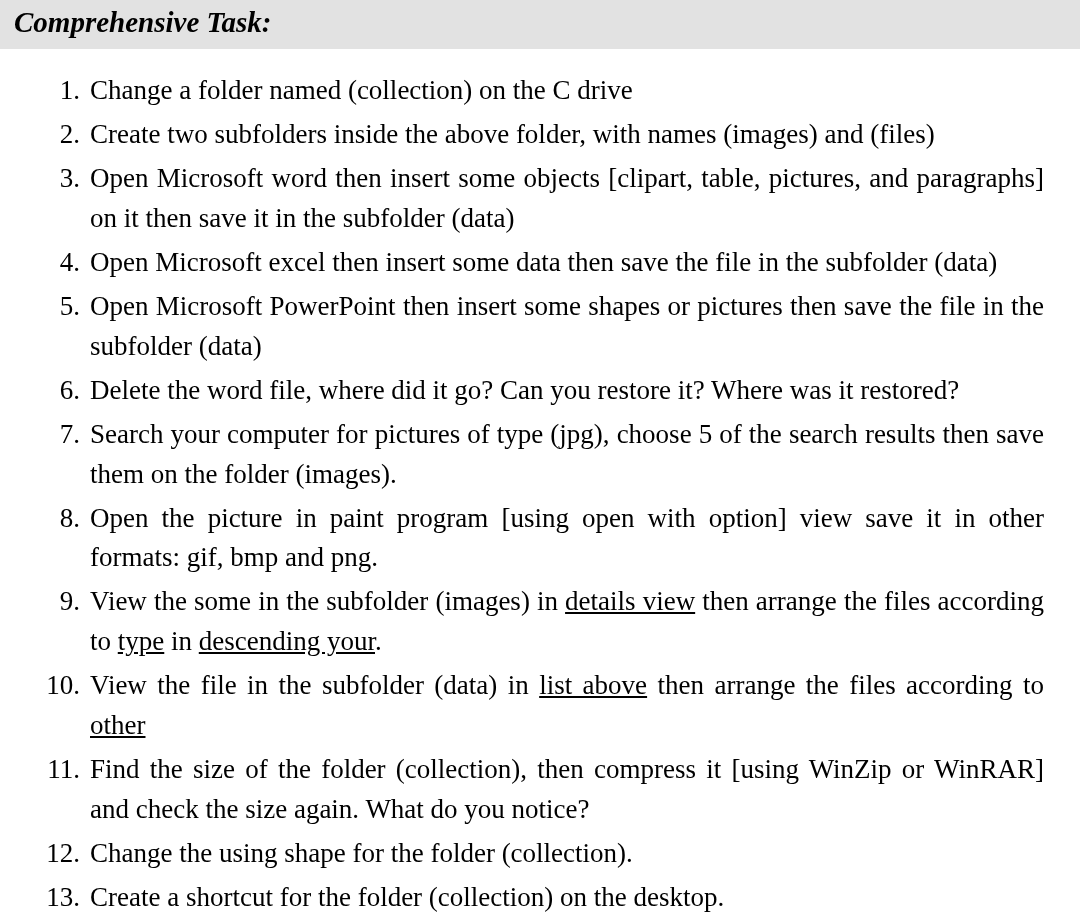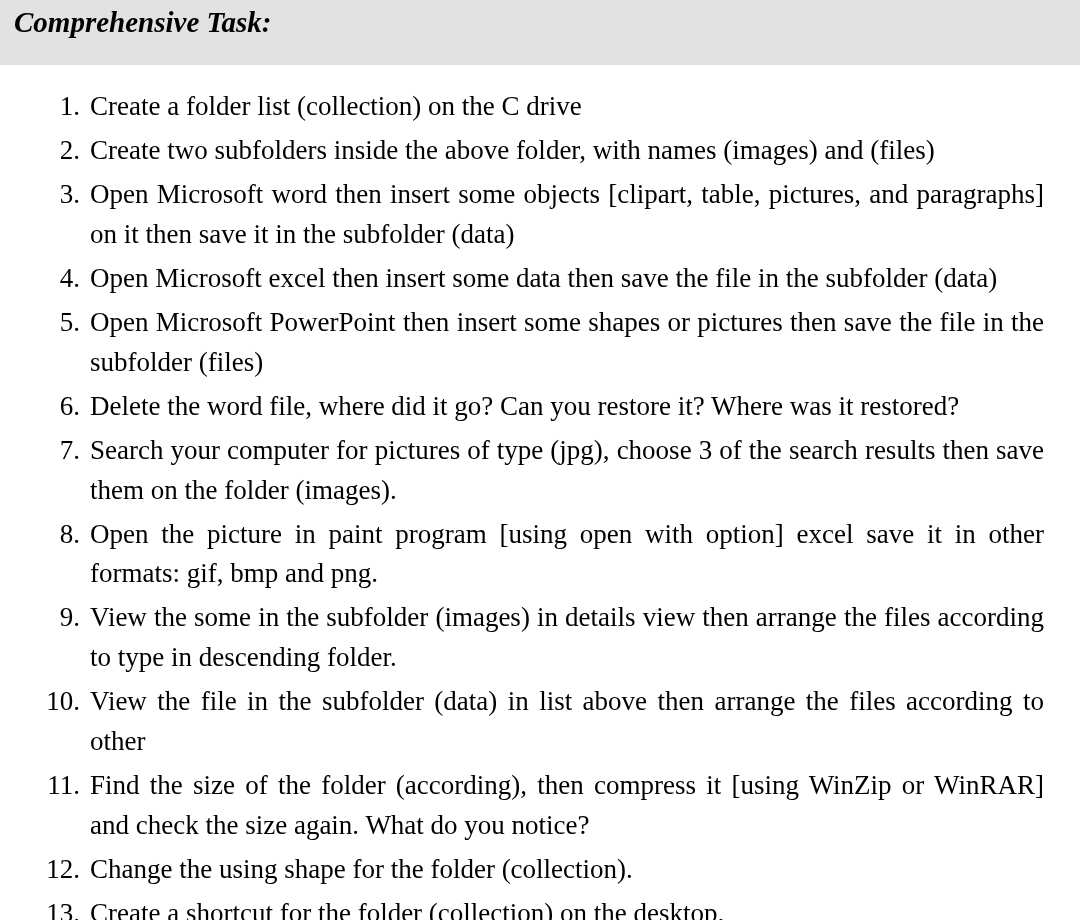--- a/index.html
+++ b/index.html
@@ -9,21 +9,21 @@
     background: #ffffff;
     font-family: Georgia, 'Times New Roman', Times, serif;
     color: #000;
   }
   .page {
     width: 1080px;
     box-sizing: border-box;
   }
   .heading-bar {
     background: #e2e2e2;
-    padding: 6px 14px 26px 14px;
+    padding: 6px 14px 10px 14px;
     font-family: 'Comic Sans MS', 'Comic Sans', cursive;
     font-style: italic;
     font-weight: bold;
     font-size: 29px;
     color: #000;
   }
   .task-list {
     margin: 22px 0 0 0;
     padding: 0 36px 0 74px;
     list-style: none;
@@ -38,38 +38,38 @@
     margin-bottom: 4px;
     counter-increment: item;
   }
   .task-list > li::before {
     content: counter(item) ". ";
     position: absolute;
     left: -44px;
     width: 50px;
     text-align: right;
   }
-  .u { }
+  .u { text-decoration: underline; }
 </style>
 </head>
 <body>
 
 <div class="page">
 
   <div class="heading-bar">Comprehensive Task:</div>
 
   <ol class="task-list" id="task-list">
-      <li>Create a folder list (collection) on the C drive</li>
+      <li>Change a folder named (collection) on the C drive</li>
       <li>Create two subfolders inside the above folder, with names (images) and (files)</li>
       <li>Open Microsoft word then insert some objects [clipart, table, pictures, and paragraphs] on it then save it in the subfolder (data)</li>
       <li>Open Microsoft excel then insert some data then save the file in the subfolder (data)</li>
-      <li>Open Microsoft PowerPoint then insert some shapes or pictures then save the file in the subfolder (files)</li>
+      <li>Open Microsoft PowerPoint then insert some shapes or pictures then save the file in the subfolder (data)</li>
       <li>Delete the word file, where did it go? Can you restore it? Where was it restored?</li>
-      <li>Search your computer for pictures of type (jpg), choose 3 of the search results then save them on the folder (images).</li>
-      <li>Open the picture in paint program [using open with option] excel save it in other formats: gif, bmp and png.</li>
-      <li><span>View the some in the subfolder (images) in </span><span class="u">details view</span><span> then arrange the files according to </span><span class="u">type</span><span> in </span><span class="u">descending folder</span><span>.</span></li>
+      <li>Search your computer for pictures of type (jpg), choose 5 of the search results then save them on the folder (images).</li>
+      <li>Open the picture in paint program [using open with option] view save it in other formats: gif, bmp and png.</li>
+      <li><span>View the some in the subfolder (images) in </span><span class="u">details view</span><span> then arrange the files according to </span><span class="u">type</span><span> in </span><span class="u">descending your</span><span>.</span></li>
       <li><span>View the file in the subfolder (data) in </span><span class="u">list above</span><span> then arrange the files according to </span><span class="u">other</span></li>
-      <li>Find the size of the folder (according), then compress it [using WinZip or WinRAR] and check the size again. What do you notice?</li>
+      <li>Find the size of the folder (collection), then compress it [using WinZip or WinRAR] and check the size again. What do you notice?</li>
       <li>Change the using shape for the folder (collection).</li>
       <li>Create a shortcut for the folder (collection) on the desktop.</li>
     </ol>
 
 </div>
 
 </body></html>

